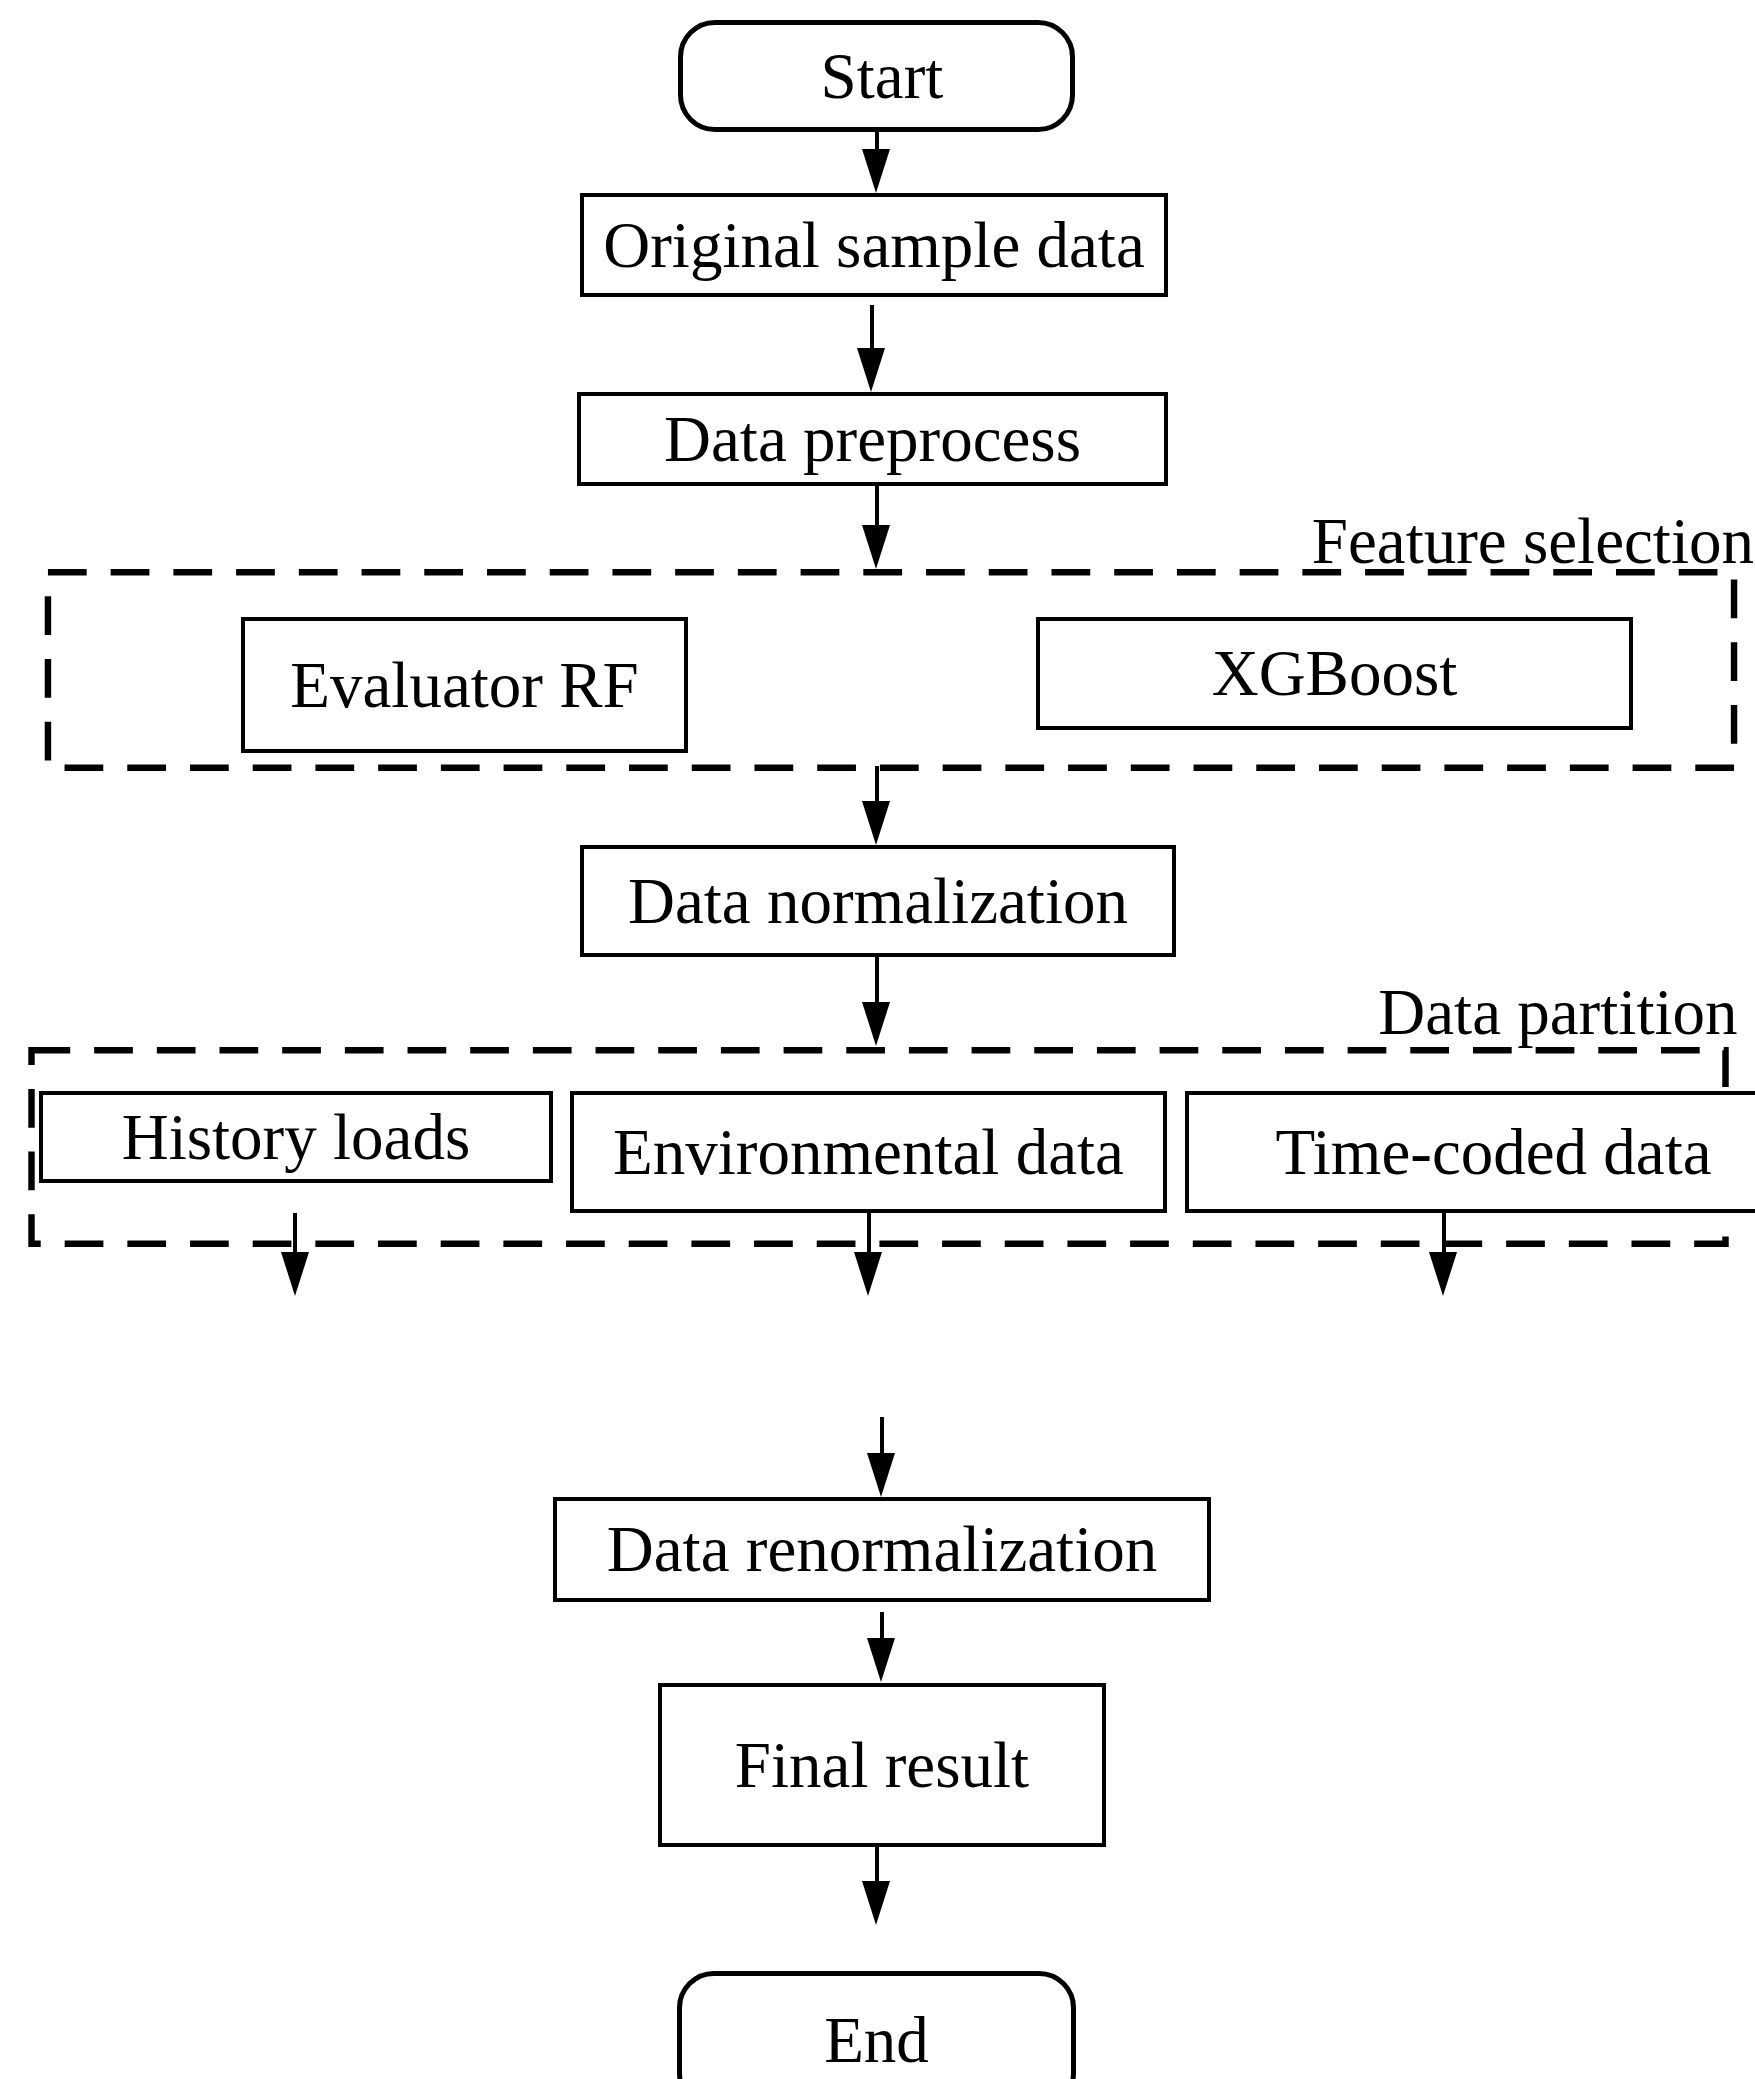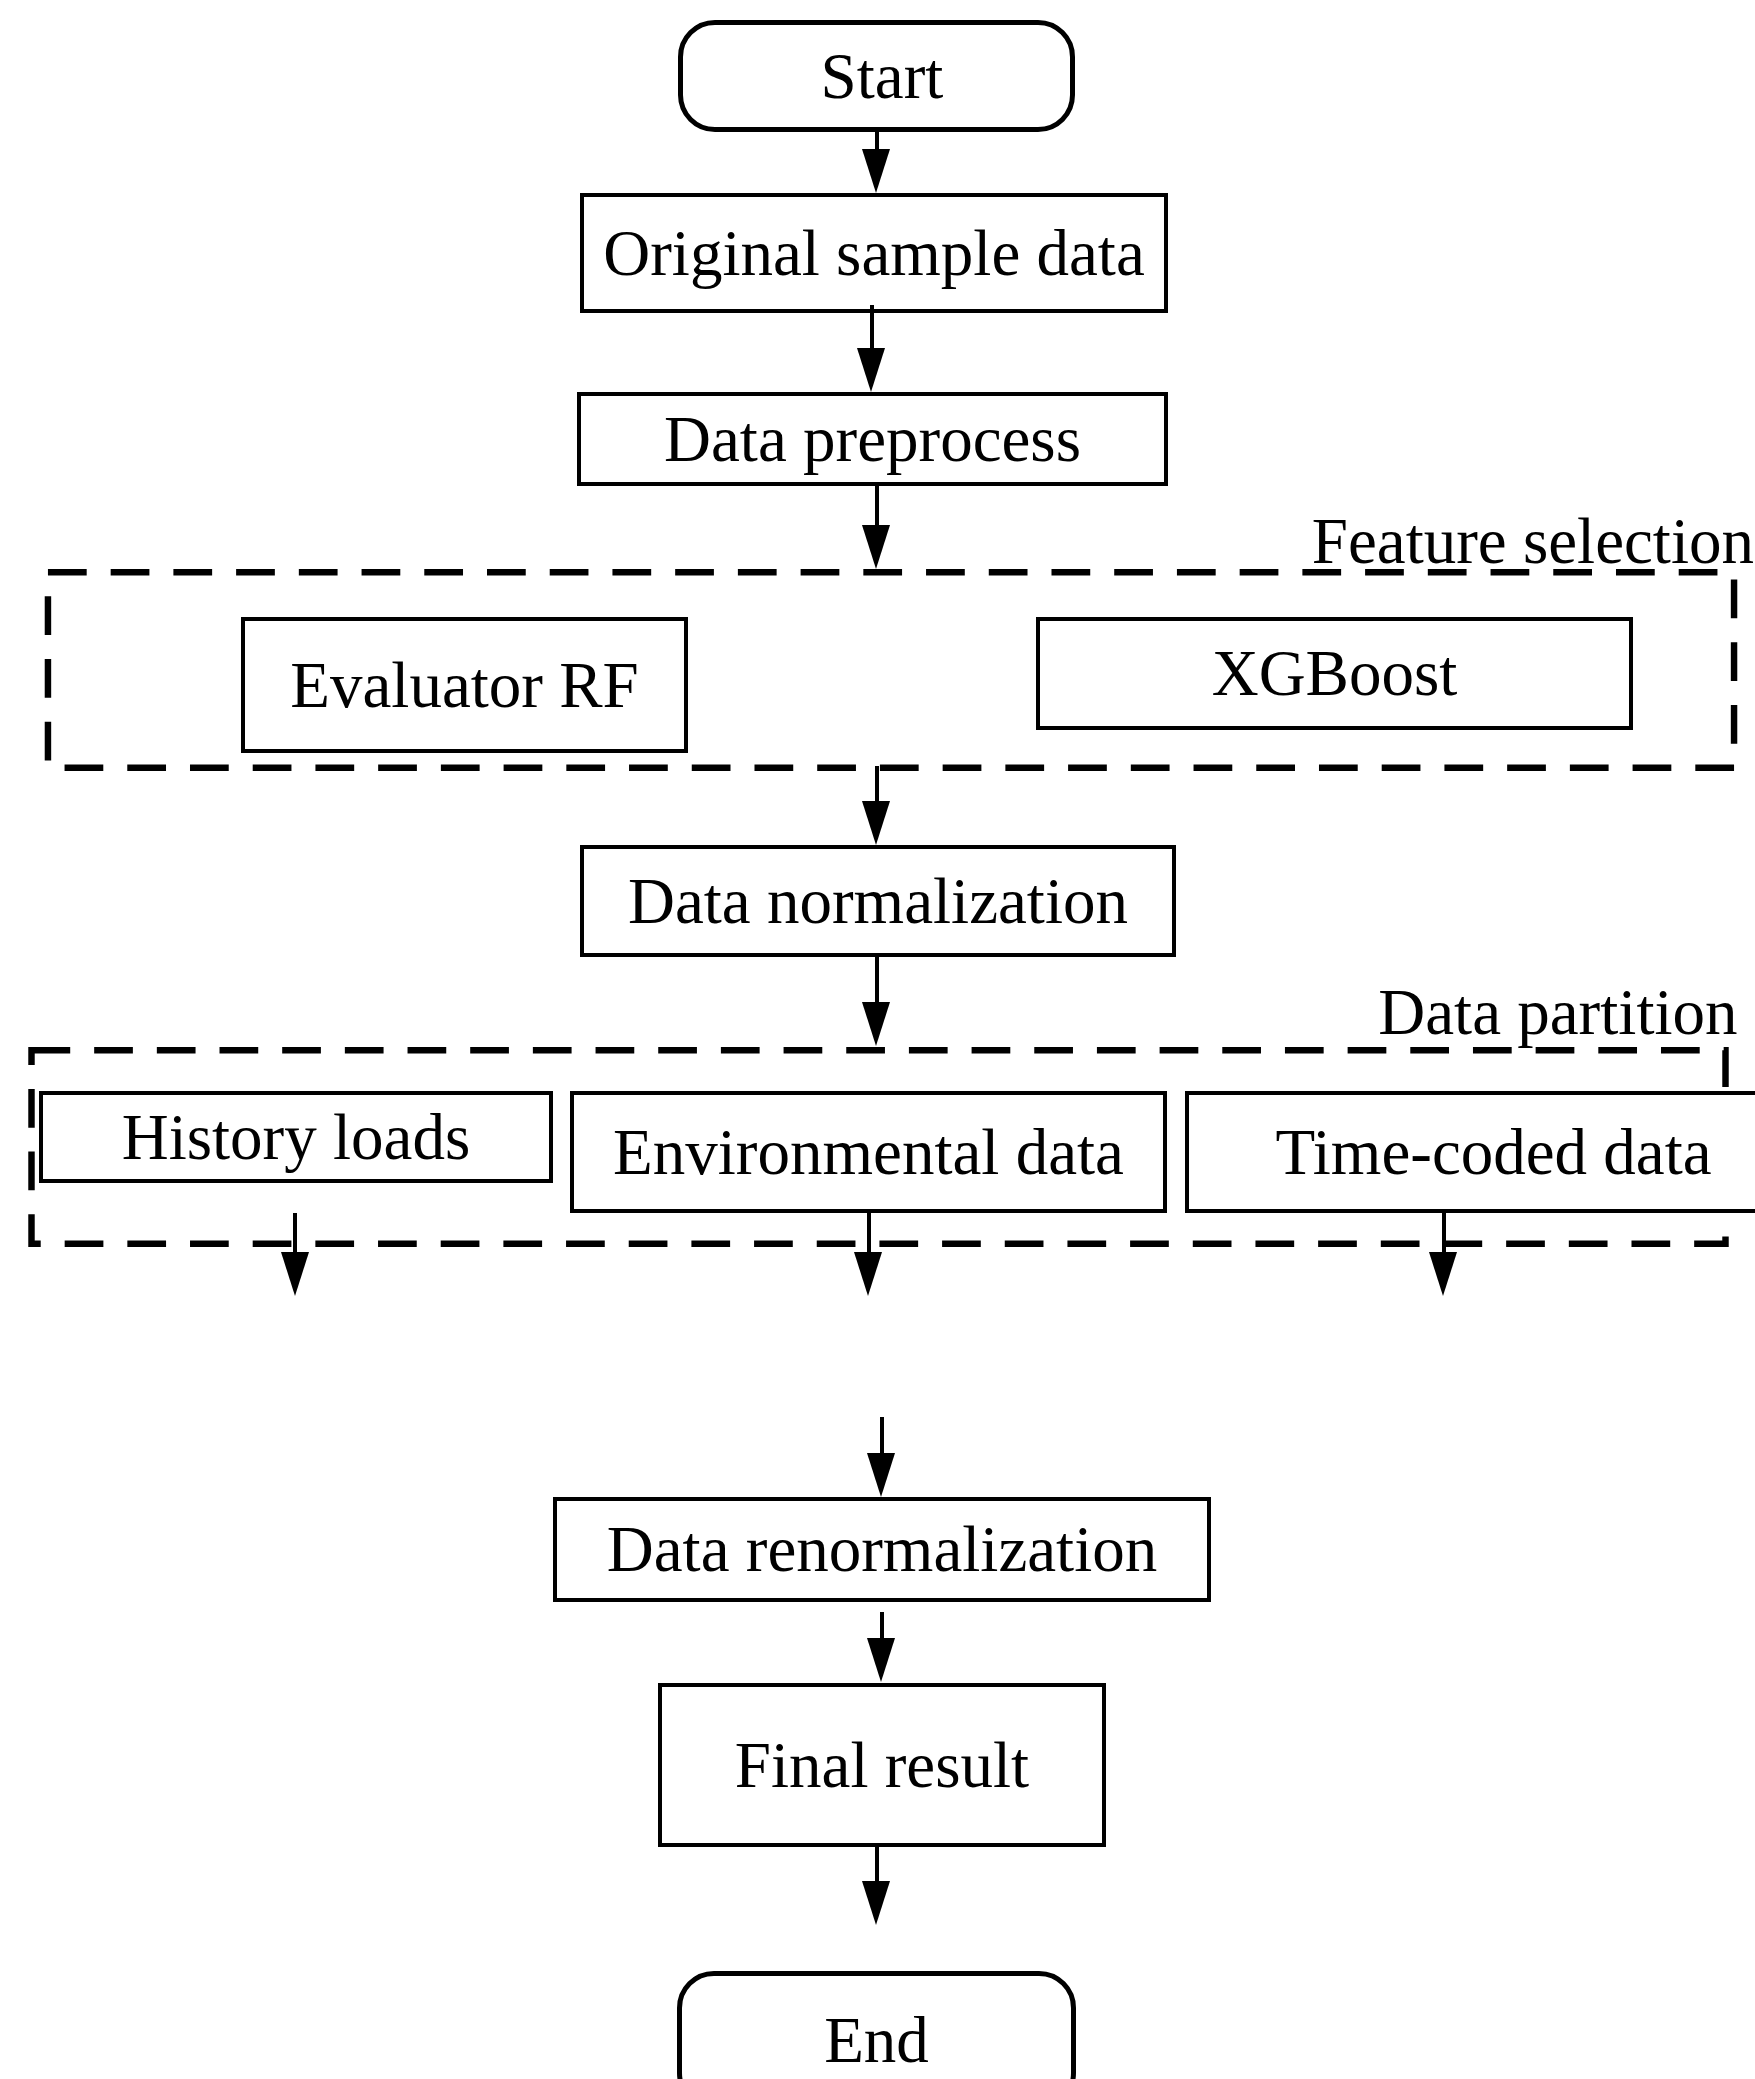--- a/index.html
+++ b/index.html
@@ -52,21 +52,21 @@
     <svg width="1703" height="200" viewBox="0 0 1845 217">
       <rect x="3.5" y="3.5" width="1838" height="210" fill="none" stroke="#000000" stroke-width="7" stroke-dasharray="42 26"></rect>
     </svg>
   </div>
   <div class="group-label" style="right:17.5px;top:980px;">Data partition</div>
 
   <div class="node rounded" style="left:678px;top:20px;width:397px;height:112px;padding-left:11px;">
     <span class="node-label">Start</span>
   </div>
 
-  <div class="node" style="left:580px;top:193px;width:588px;height:120px;">
+  <div class="node" style="left:580px;top:193px;width:588px;height:104px;">
     <span class="node-label">Original sample data</span>
   </div>
 
   <div class="node" style="left:577px;top:392px;width:591px;height:94px;text-align:center;">
     <span class="node-label">Data preprocess</span>
   </div>
 
   <div class="node" style="left:241px;top:617px;width:447px;height:136px;">
     <span class="node-label">Evaluator RF</span>
   </div>

